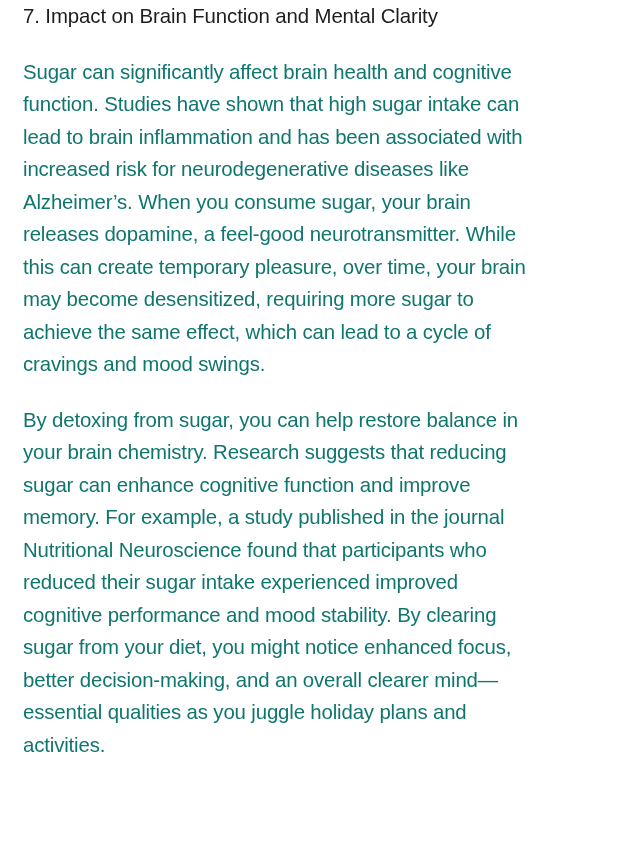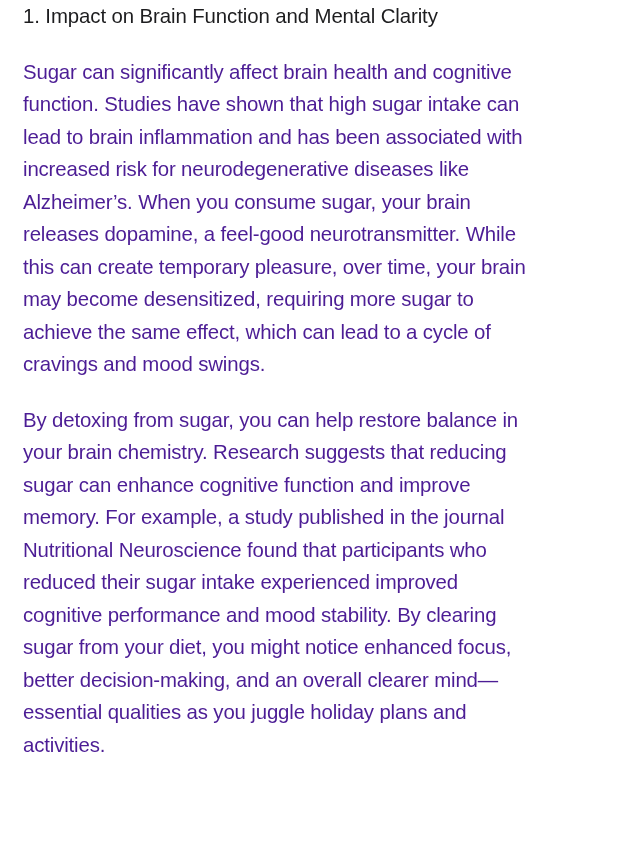--- a/index.html
+++ b/index.html
@@ -27,29 +27,29 @@
     line-height: 32.5px;
     letter-spacing: -0.1px;
     color: #1d1d1f;
   }
   .para {
     margin: 0 0 23px 0;
     font-size: 20.4px;
     font-weight: 400;
     line-height: 32.5px;
     letter-spacing: -0.15px;
-    color: #4c1d95;
+    color: #0f766e;
     white-space: pre-line;
   }
 </style>
 </head>
 <body>
 
 <div class="page">
-  <h2 class="heading">1. Impact on Brain Function and Mental Clarity</h2>
+  <h2 class="heading">7. Impact on Brain Function and Mental Clarity</h2>
   <p class="para">Sugar can significantly affect brain health and cognitive
 function. Studies have shown that high sugar intake can
 lead to brain inflammation and has been associated with
 increased risk for neurodegenerative diseases like
 Alzheimer’s. When you consume sugar, your brain
 releases dopamine, a feel-good neurotransmitter. While
 this can create temporary pleasure, over time, your brain
 may become desensitized, requiring more sugar to
 achieve the same effect, which can lead to a cycle of
 cravings and mood swings.</p>

